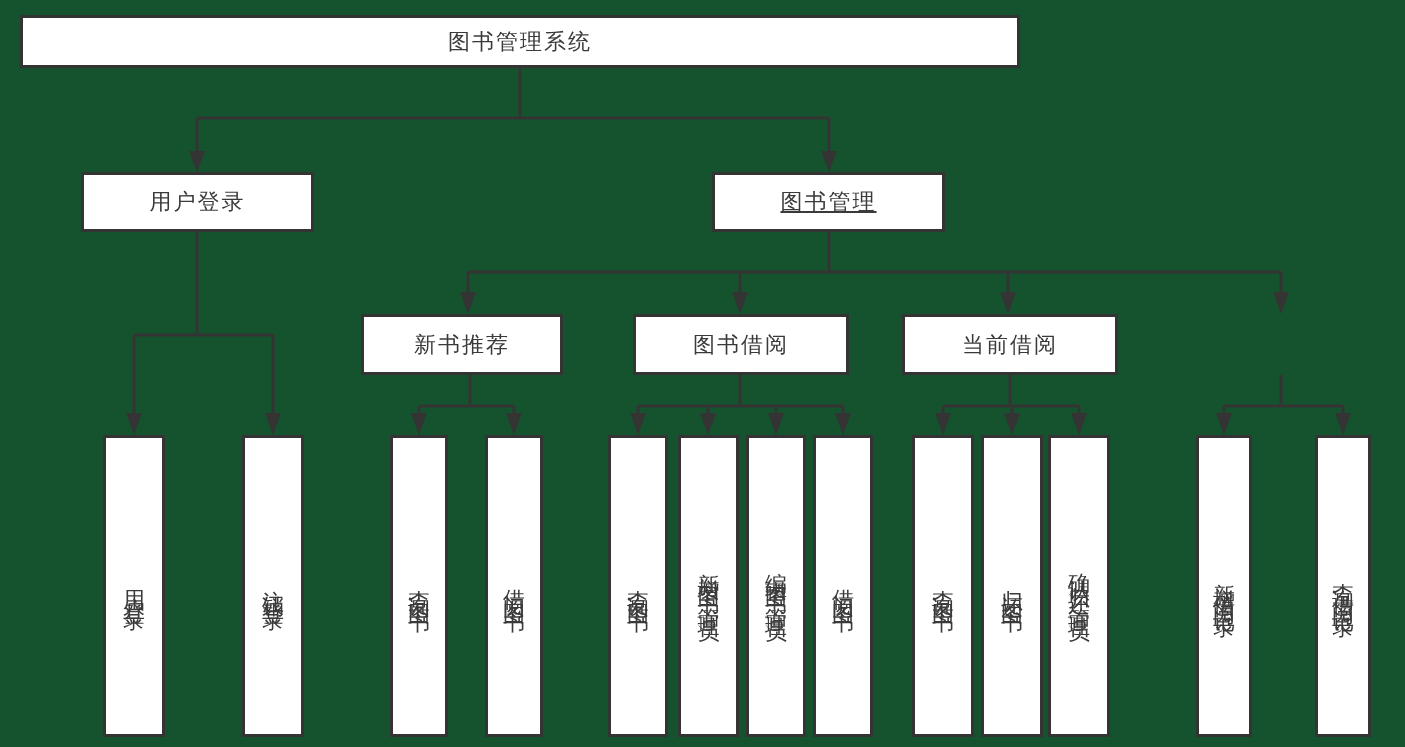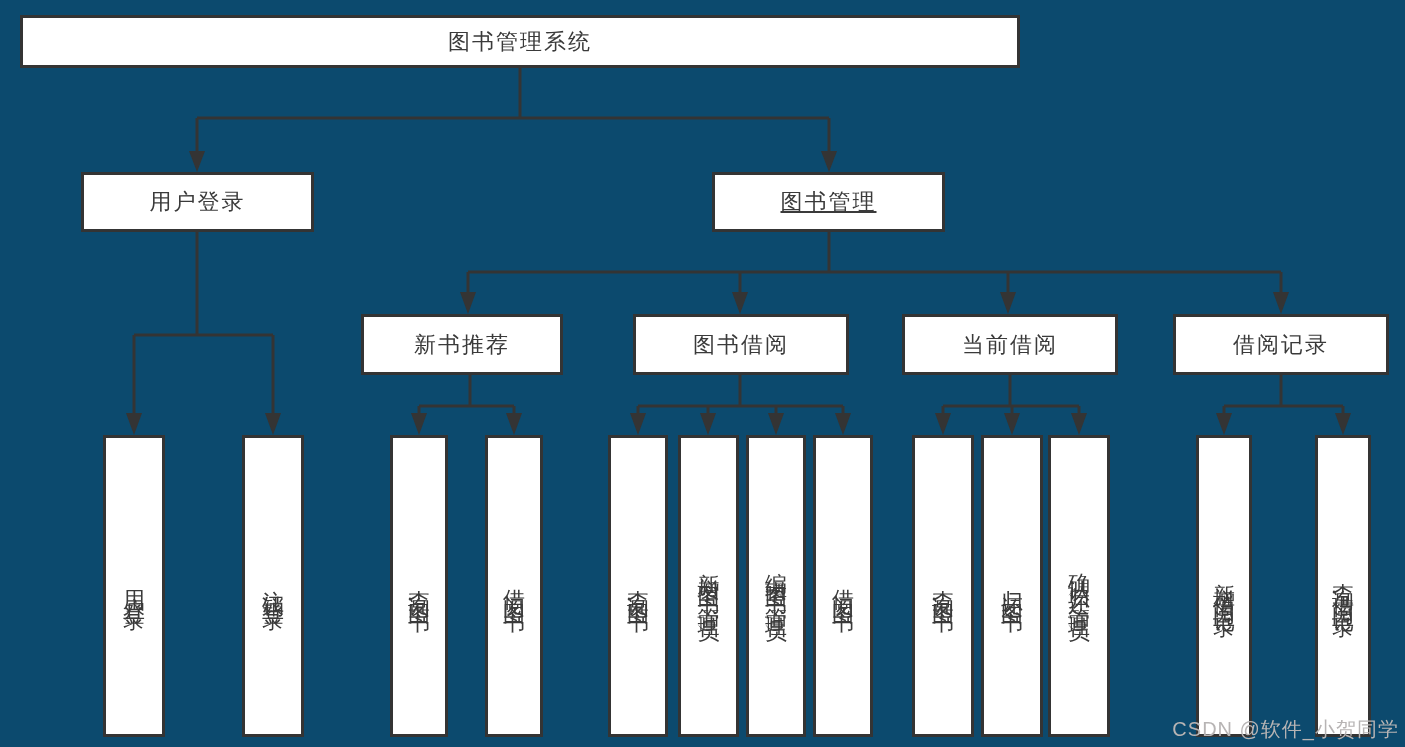--- a/index.html
+++ b/index.html
@@ -5,21 +5,21 @@
   html, body {
     margin: 0;
     padding: 0;
     background: #ffffff;
     font-family: "Liberation Sans", "DejaVu Sans", sans-serif;
   }
   .stage {
     position: relative;
     width: 1405px;
     height: 747px;
-    background: #0c4a6e;
+    background: #14532d;
     overflow: hidden;
   }
   .connectors {
     position: absolute;
     left: 0; top: 0;
     width: 1405px;
     height: 747px;
     pointer-events: none;
   }
   .box {
@@ -111,21 +111,20 @@
   </svg>
 
   <div class="box h" style="left:20px; top:15px; width:1000px; height:53px;">图书管理系统</div>
 
   <div class="box h" style="left:81px; top:172px; width:233px; height:60px;">用户登录</div>
   <div class="box h" style="left:712px; top:172px; width:233px; height:60px;text-decoration:underline;">图书管理</div>
 
   <div class="box h" style="left:361px; top:314px; width:202px; height:61px;">新书推荐</div>
   <div class="box h" style="left:633px; top:314px; width:216px; height:61px;">图书借阅</div>
   <div class="box h" style="left:902px; top:314px; width:216px; height:61px;">当前借阅</div>
-  <div class="box h" style="left:1173px; top:314px; width:216px; height:61px;">借阅记录</div>
 
   <div class="box v" style="left:103px; top:435px; width:62px; height:302px;">
     <span class="vtext">用户登录</span>
   </div>
   <div class="box v" style="left:242px; top:435px; width:62px; height:302px;">
     <span class="vtext">注销登录</span>
   </div>
 
   <div class="box v" style="left:390px; top:435px; width:58px; height:302px;">
     <span class="vtext">查询图书</span>
@@ -157,15 +156,14 @@
     <span class="vtext">确认归还（管理员）</span>
   </div>
 
   <div class="box v" style="left:1196px; top:435px; width:56px; height:302px;">
     <span class="vtext">新增借阅记录</span>
   </div>
   <div class="box v" style="left:1315px; top:435px; width:56px; height:302px;">
     <span class="vtext">查询借阅记录</span>
   </div>
 
-  <div class="watermark">CSDN @软件_小贺同学</div>
 
 </div>
 
 </body></html>

